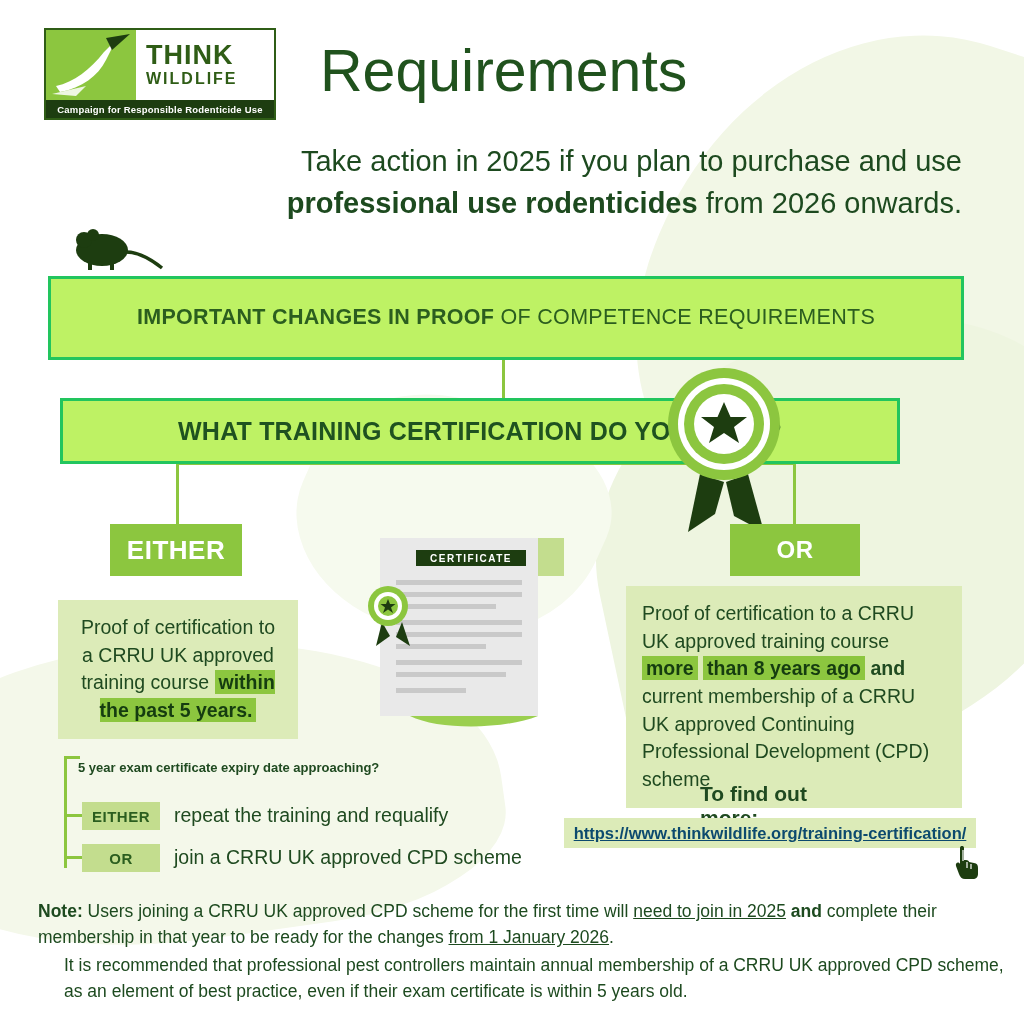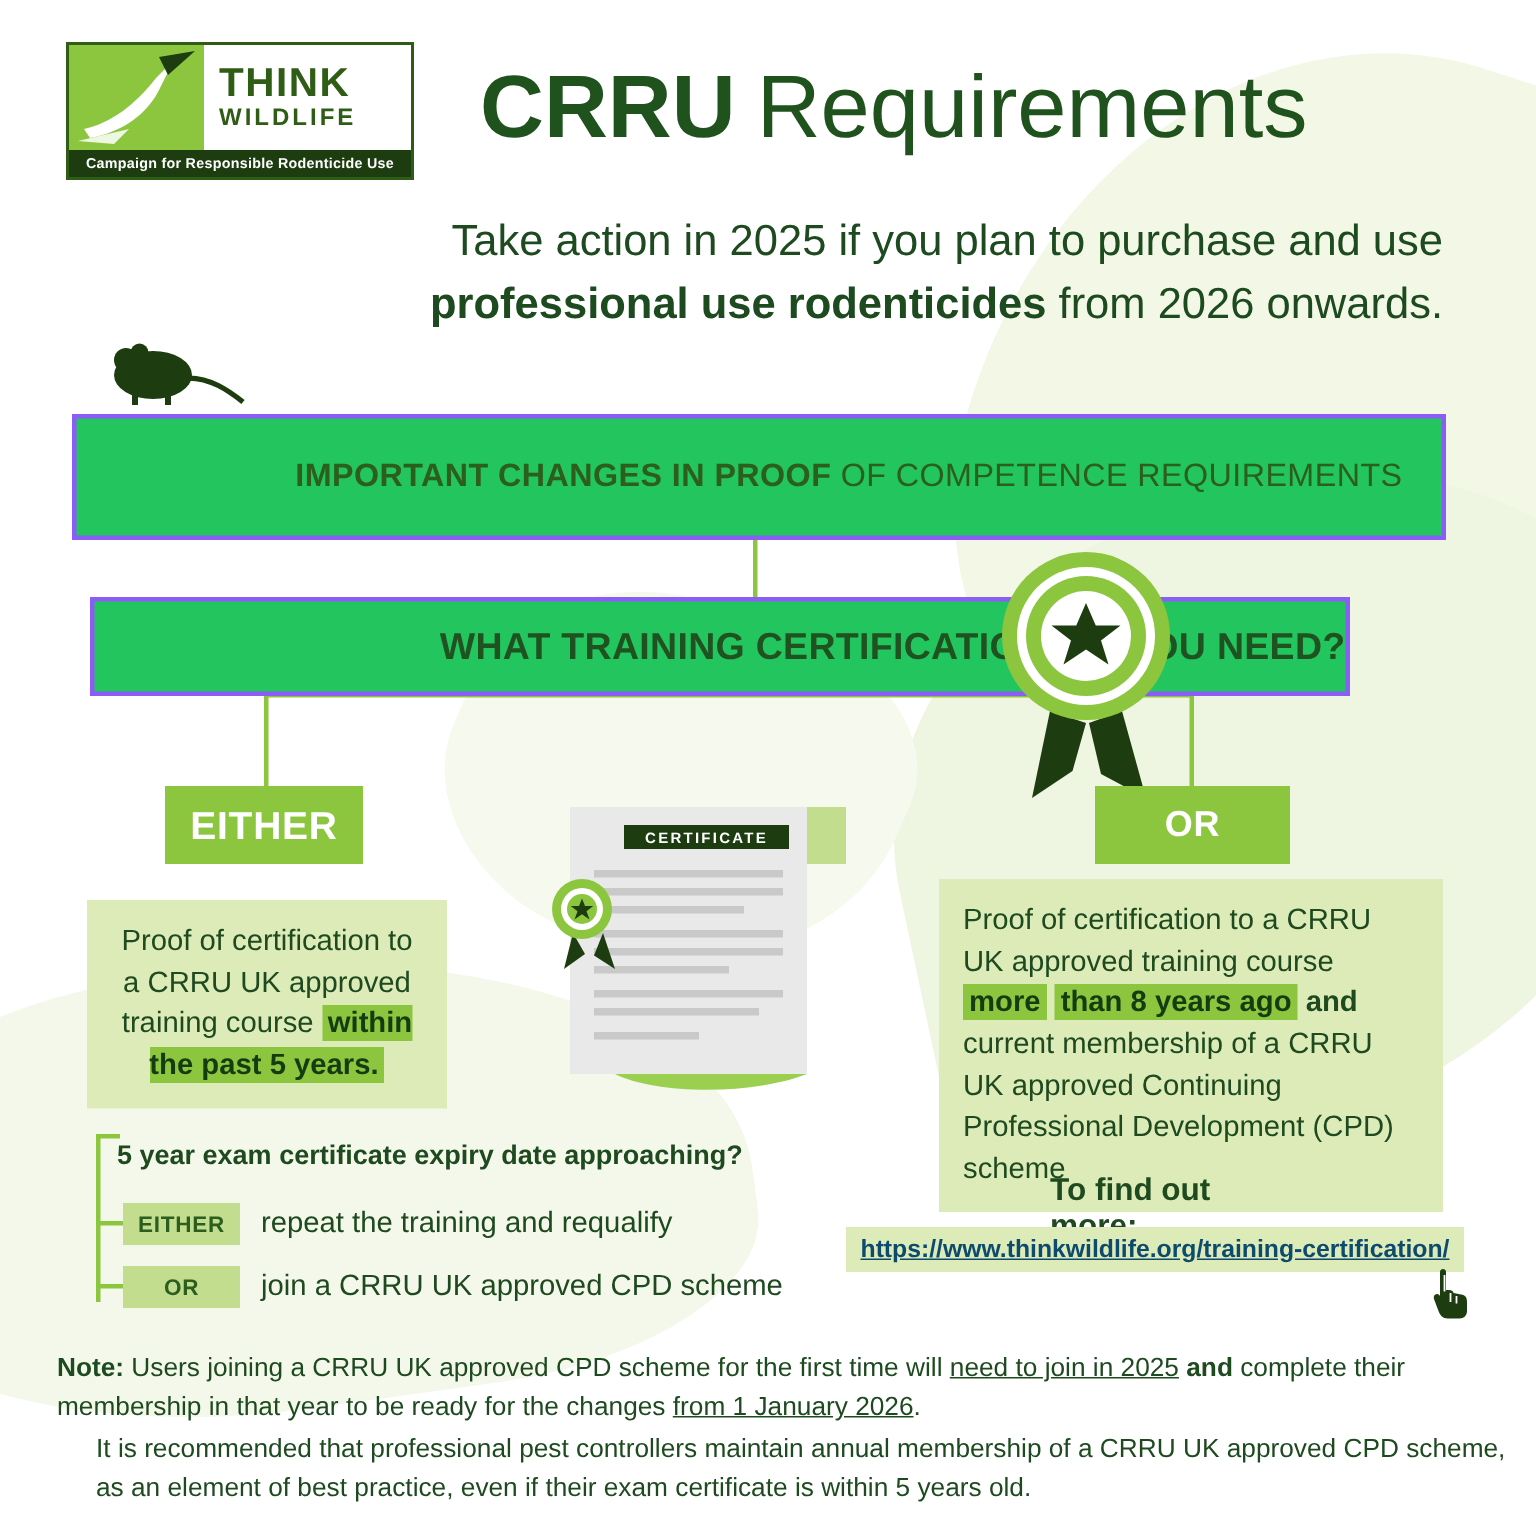--- a/index.html
+++ b/index.html
@@ -56,22 +56,22 @@
     position:absolute; left:62px; top:140px; width:900px;
     text-align:right; font-size:29px; line-height:1.45; color:#1d4a1f;
   }
   .subtitle b { font-weight:bold; }
 
   
   .mouse { position:absolute; left:68px; top:226px; width:96px; height:46px; }
 
   
   .box-outline {
-    position:absolute; border:3px solid #8b5cf6; background:#22c55e;
-    display:flex; align-items:center; justify-content:flex-end; text-align:center;
+    position:absolute; border:3px solid #22c55e; background:#bef264;
+    display:flex; align-items:center; justify-content:center; text-align:center;
   }
   #box-important {
     left:48px; top:276px; width:916px; height:84px;
     font-size:21.5px; line-height:1.35; color:#2b5e1f; letter-spacing:.3px;
     padding:0 26px;
   }
   #box-important b { font-weight:bold; }
   #box-training {
     left:60px; top:398px; width:840px; height:66px;
     font-size:25px; font-weight:bold; color:#1f5220; letter-spacing:.2px;
@@ -97,21 +97,21 @@
   #panel-either { left:58px; top:600px; width:240px; font-size:19.5px; text-align:center; }
   #panel-or     { left:626px; top:586px; width:336px; font-size:19.5px; text-align:left; }
   .hl { background:#8cc63f; color:#153c10; font-weight:bold; padding:1px 4px; }
   .panel b { font-weight:bold; }
 
   
   .cert { position:absolute; left:352px; top:528px; width:226px; height:206px; }
 
   
   .expiry-title {
-    position:absolute; left:78px; top:760px; font-size:18px; font-weight:bold; color:#1f4a20;
+    position:absolute; left:78px; top:760px; font-size:13px; font-weight:bold; color:#1f4a20;
   }
   .mini-chip {
     position:absolute; background:#c3dd8e; color:#2b5e1f; font-weight:bold; font-size:15px;
     display:flex; align-items:center; justify-content:center; letter-spacing:.5px;
   }
   #mini-either { left:82px; top:802px; width:78px; height:28px; }
   #mini-or     { left:82px; top:844px; width:78px; height:28px; }
   .mini-text { position:absolute; font-size:19.5px; color:#1f4a20; }
   #mini-text-1 { left:174px; top:804px; }
   #mini-text-2 { left:174px; top:846px; }
@@ -163,21 +163,20 @@
       </div>
       <div class="logo-words">
         <div class="logo-think">THINK</div>
         <div class="logo-wild">WILDLIFE</div>
       </div>
     </div>
     <div class="logo-strip">Campaign for Responsible Rodenticide Use</div>
   </div>
 
   <div class="title">
-    <b>CRRU</b>
     <span class="light">Requirements</span>
   </div>
 
   <div class="subtitle">
     <span>Take action in 2025 if you plan to purchase and use</span><br>
     <b>professional use rodenticides</b><span> from 2026 onwards.</span>
   </div>
 
   <div class="mouse">
     <svg width="96" height="46" viewBox="0 0 96 46">

